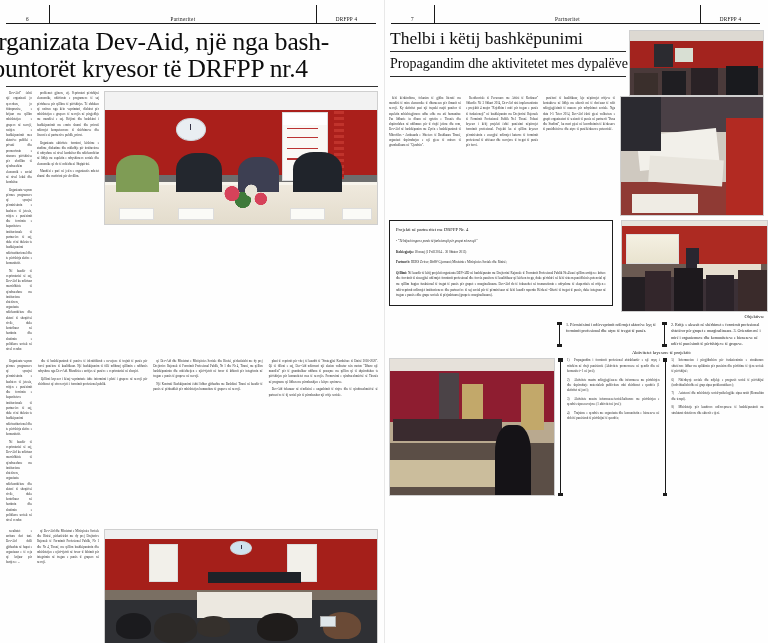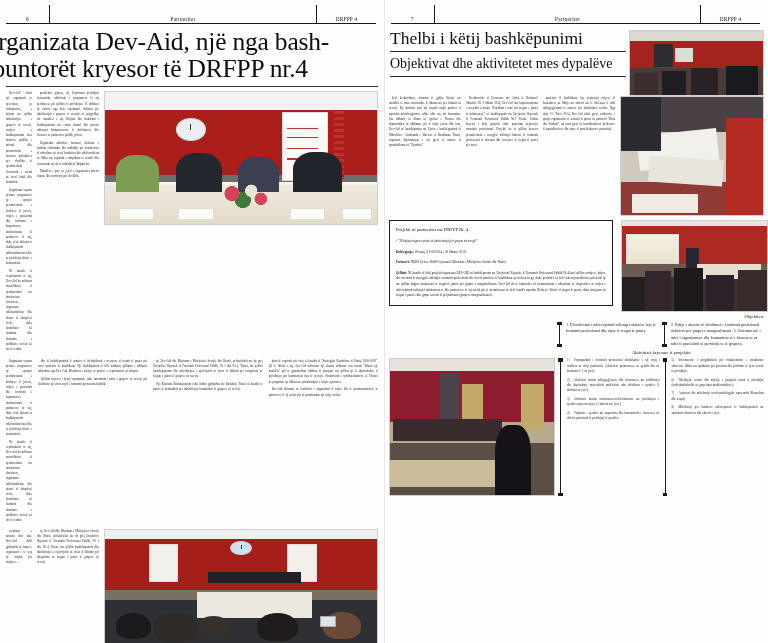--- a/index.html
+++ b/index.html
@@ -228,21 +228,21 @@
     <div class="runhead">
       <div class="rh-num">7</div>
       <div class="rh-mid">Partneritet</div>
       <div class="rh-right">DRFPP 4</div>
     </div>
 
     <div style="display:flex;">
       <div style="width:244px">
         <div class="headline-r">Thelbi i këtij bashkëpunimi</div>
         <div class="hr-r"></div>
-        <div class="subhead-r">Objektivat dhe aktivitetet mes dypalëve</div>
+        <div class="subhead-r">Propagandim dhe aktivitetet mes dypalëve</div>
         <div class="hr-r2"></div>
       </div>
       <div style="flex:1; padding:6px 4px 0 0;">
         <div class="photo ph-crowd" style="height:66px">
           <div style="position:absolute;left:18%;top:20%;width:14%;height:36%;background:#2b2b30;"></div>
           <div style="position:absolute;left:34%;top:26%;width:13%;height:22%;background:#d8dfd3;"></div>
           <div style="position:absolute;left:3%; bottom:0;width:18%;height:34%;background:#3a2f2c;"></div>
           <div style="position:absolute;left:24%;bottom:0;width:18%;height:38%;background:#1f1e22;"></div>
           <div style="position:absolute;left:46%;bottom:0;width:20%;height:42%;background:#2a2226;"></div>
           <div style="position:absolute;right:4%;bottom:0;width:24%;height:46%;background:#191a1e;"></div>

